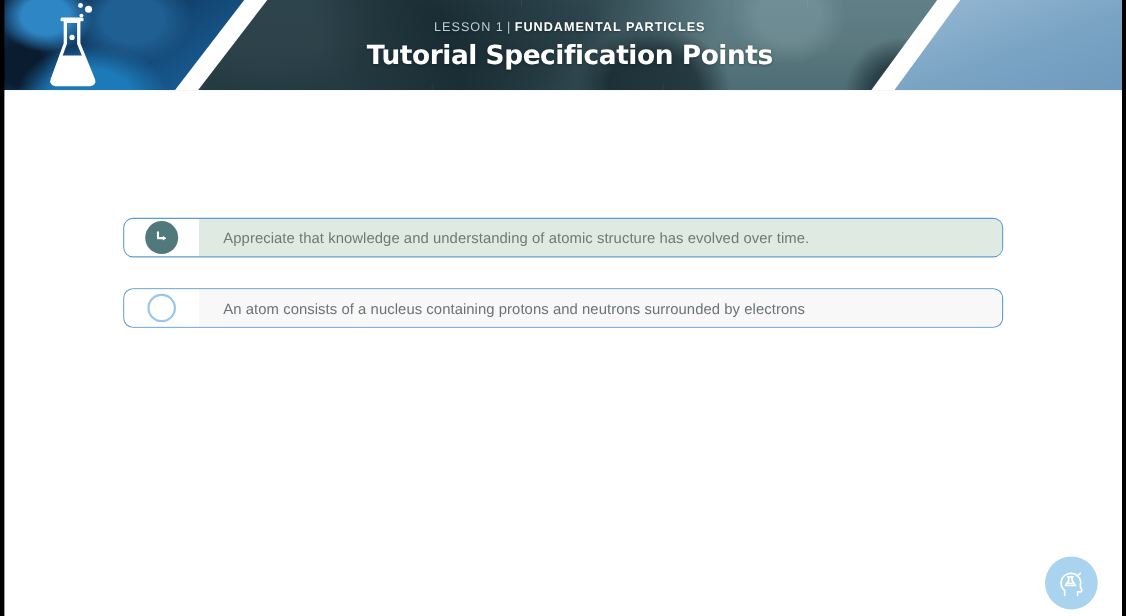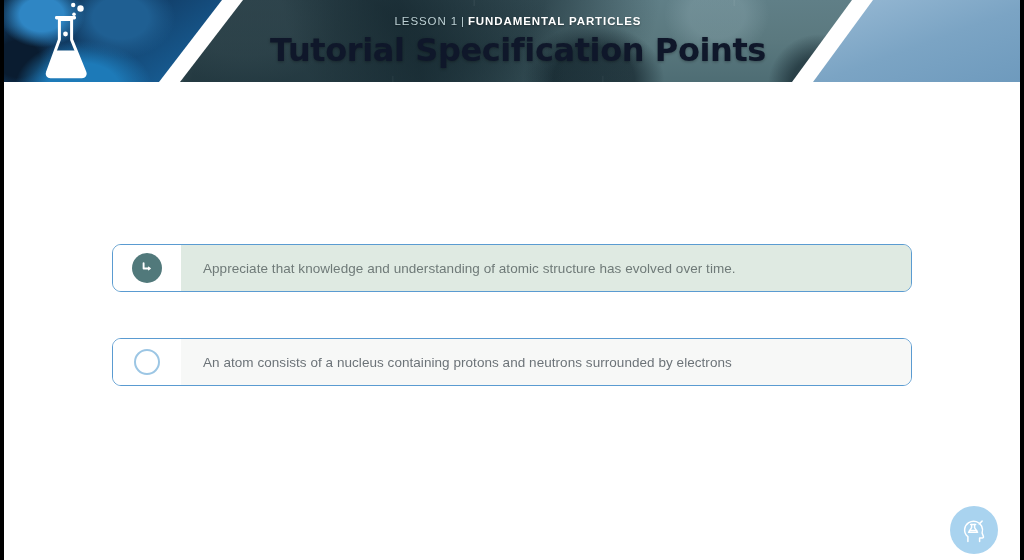--- a/index.html
+++ b/index.html
@@ -146,24 +146,24 @@
     margin-bottom: 7px;
     white-space: nowrap;
     text-shadow: 0 1px 2px rgba(0,0,0,.35);
   }
   .eyebrow .lesson { color: #bcd0d4; font-weight: 400; }
   .eyebrow .sep    { color: #bcd0d4; font-weight: 400; padding: 0 3px; }
   .eyebrow .topic  { color: #ffffff; font-weight: 700; }
 
   .banner-title {
     font-family: "DejaVu Sans", sans-serif;
-    font-size: 32px;
+    font-size: 24px;
     font-weight: 700;
     letter-spacing: -.4px;
-    color: #0f172a;
+    color: #ffffff;
     line-height: 1;
     white-space: nowrap;
     text-shadow: 0 1px 3px rgba(0,0,0,.30);
   }
 
   
   #content {
     position: absolute;
     left: 4px;
     top: 82px;
@@ -176,28 +176,27 @@
     position: absolute;
     left: 108px;
     top: 116px;
     width: 800px;
   }
 
   .spec-row {
     position: relative;
     display: flex;
     align-items: stretch;
-    height: 48px;
+    height: 36px;
     margin-bottom: 28px;
     border: 1.5px solid #5a9bd1;
     border-radius: 9px;
     background: #fbfcfb;
     overflow: hidden;
     box-sizing: border-box;
-    margin-top: 46px;
   }
   .spec-row:last-child { margin-bottom: 0; }
 
   .spec-row .icon-cell {
     flex: 0 0 68px;
     display: flex;
     align-items: center;
     justify-content: center;
     background: #ffffff;
   }

